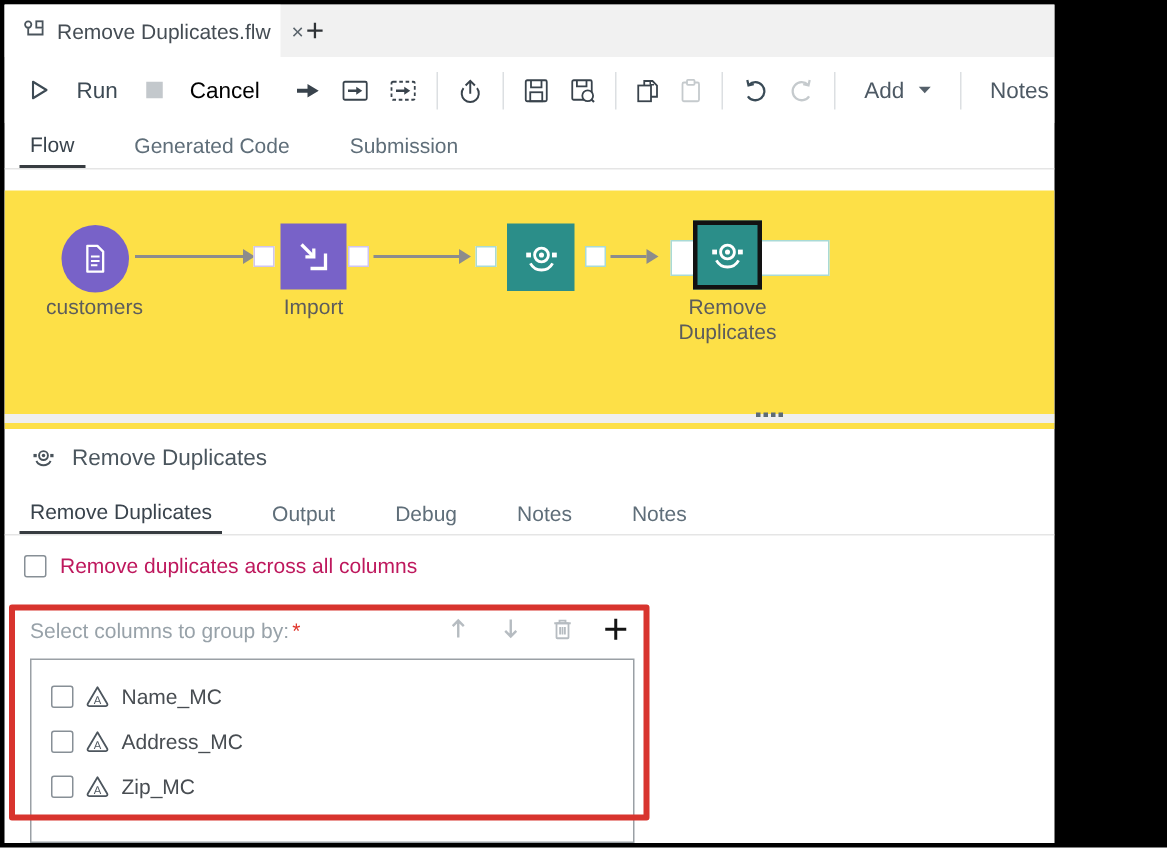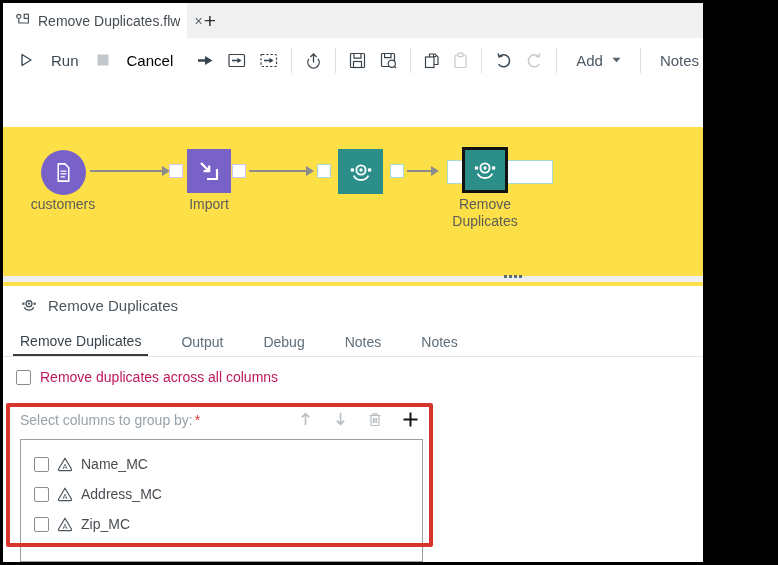--- a/index.html
+++ b/index.html
@@ -208,20 +208,25 @@
     </div>
     <div class="ibtn active-view mr12">
       <svg width="16" height="16" viewBox="0 0 16 16">
         <rect x="1.2" y="1.2" width="13.6" height="13.6" fill="none" stroke="#2b3238" stroke-width="1.6"></rect>
         <rect x="4" y="4.8" width="5.8" height="5.8" fill="#2b3238"></rect>
       </svg>
     </div>
 
   </div>
 
+  <div class="flowtabs">
+    <div class="ftab active">Flow</div>
+    <div class="ftab">Generated Code</div>
+    <div class="ftab">Submission</div>
+  </div>
 
   <div class="canvas">
 
     <div class="node-circle">
       <span>
         <svg width="23" height="23" viewBox="0 0 24 24" fill="none" stroke="#fff" stroke-width="1.6">
           <path d="M6.5 3 h7 L17.5 7 v14 h-11 z" stroke-linejoin="round"></path>
           <path d="M9 10.5 H15 M9 13.5 H15 M9 16.5 H13.5" stroke-width="1.4"></path>
         </svg>
       </span>

